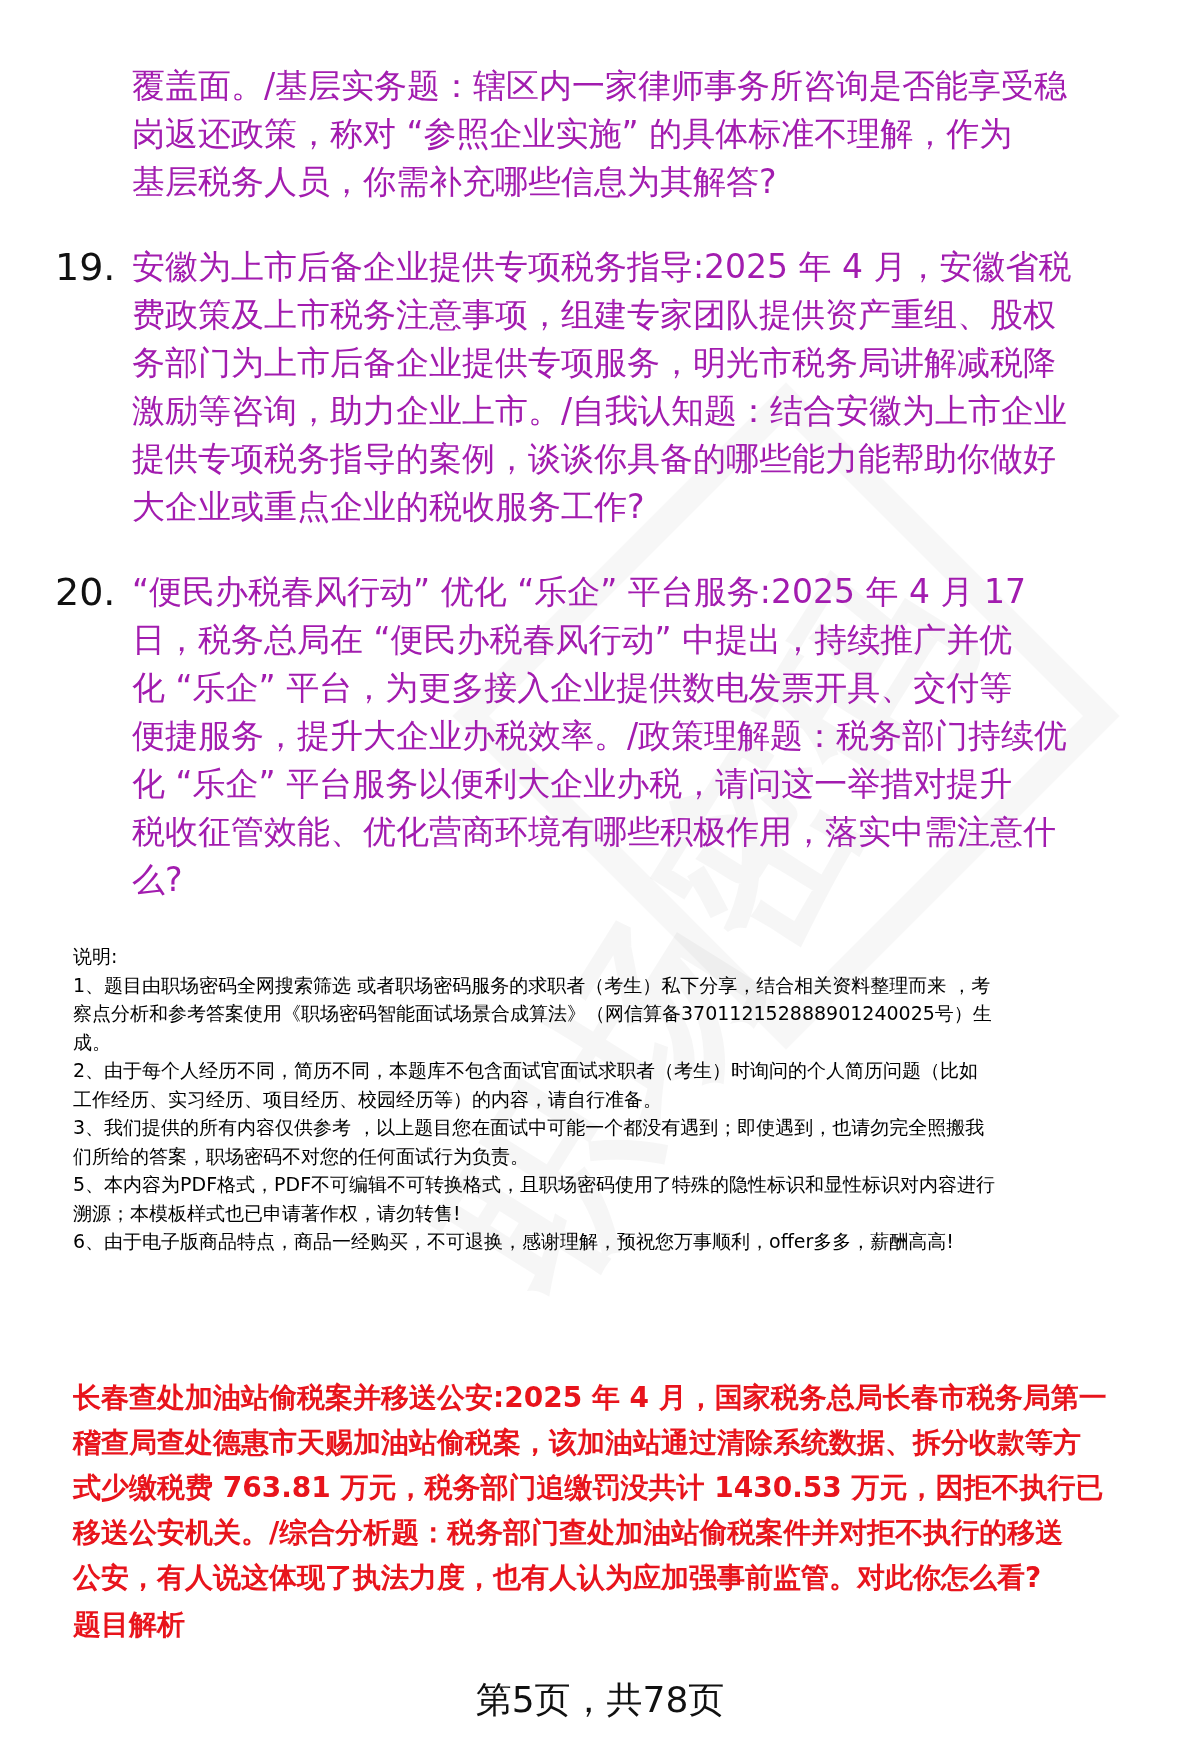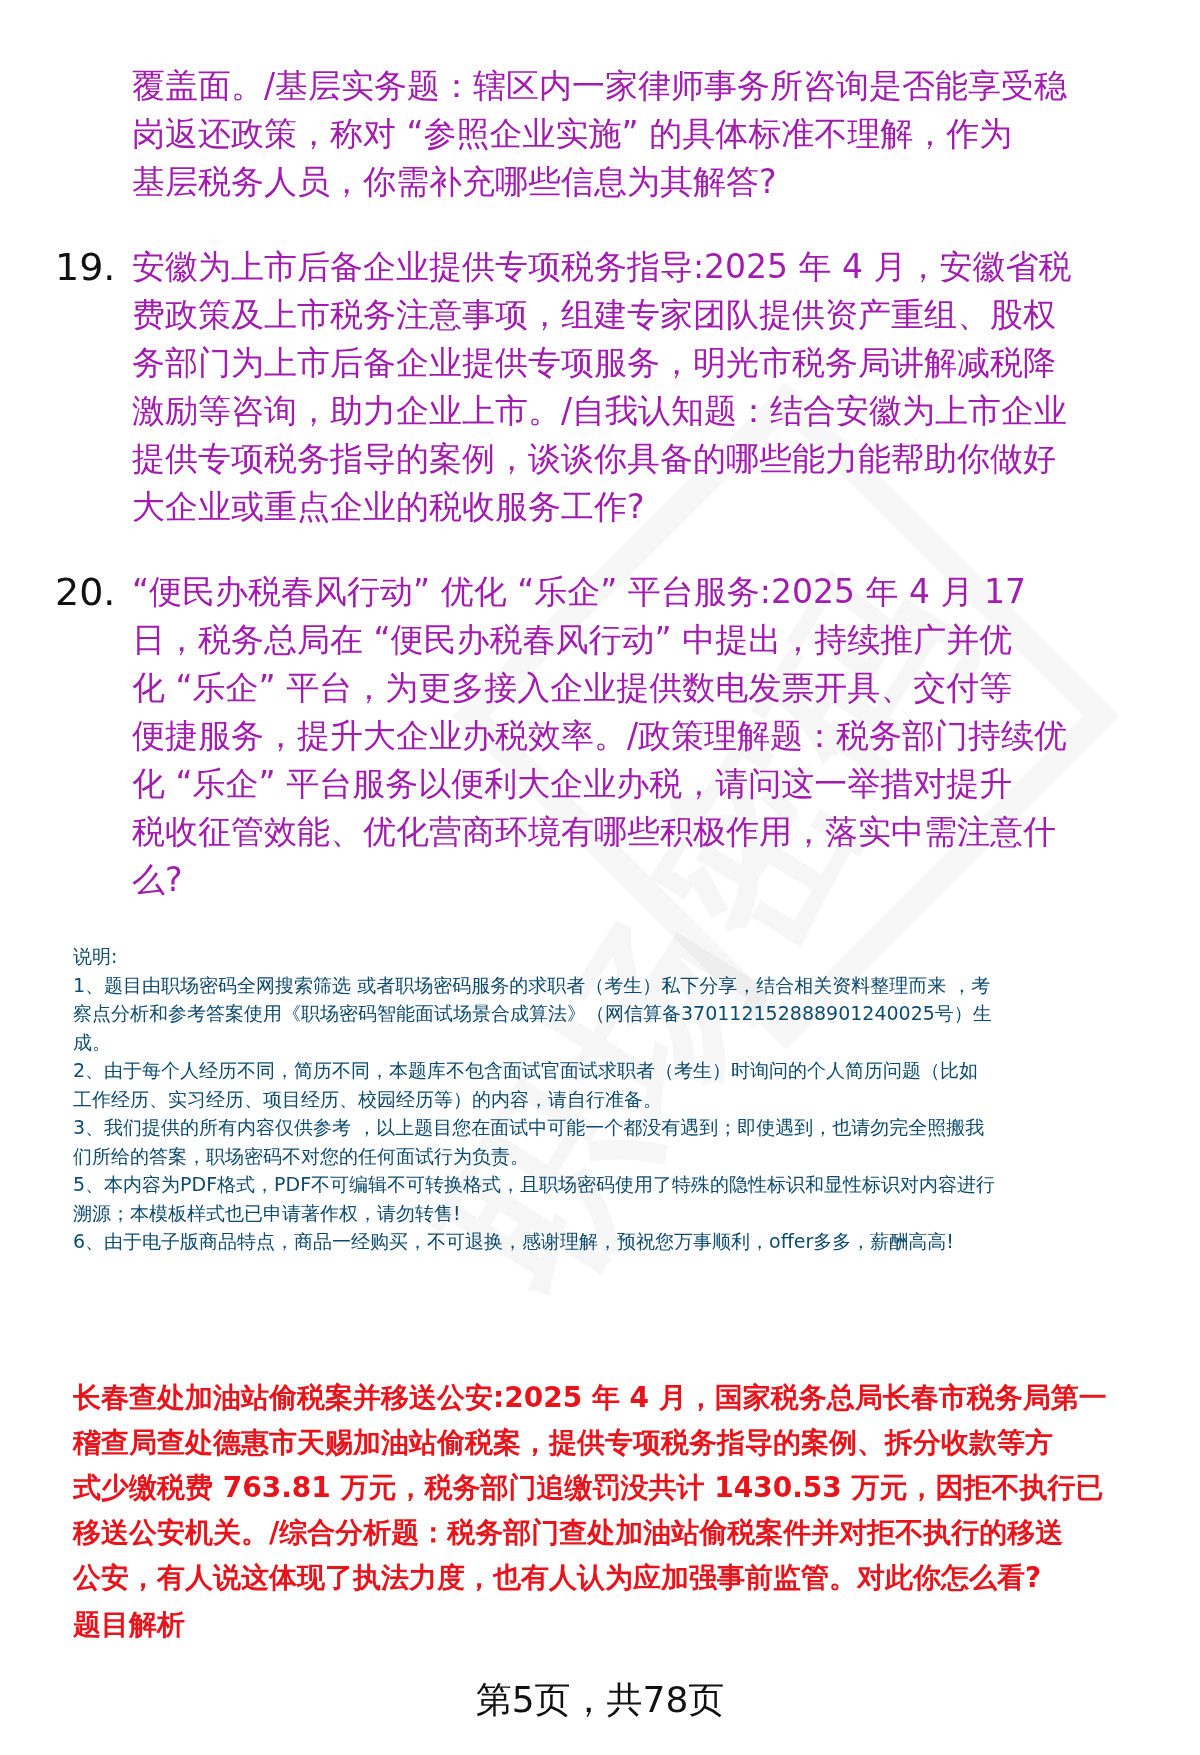--- a/index.html
+++ b/index.html
@@ -73,21 +73,21 @@
       display: block;
       white-space: nowrap;
     }
     .notes {
       position: absolute;
       left: 73px;
       top: 942px;
       width: 1090px;
       font-size: 19px;
       line-height: 28.5px;
-      color: #0c4a6e;
+      color: #000000;
     }
     .notes .line {
       display: block;
       white-space: nowrap;
     }
     .red-block {
       position: absolute;
       left: 73px;
       top: 1375px;
       width: 1100px;
@@ -172,21 +172,21 @@
     <span class="line">工作经历、实习经历、项目经历、校园经历等）的内容，请自行准备。</span>
     <span class="line">3、我们提供的所有内容仅供参考 ，以上题目您在面试中可能一个都没有遇到；即使遇到，也请勿完全照搬我</span>
     <span class="line">们所给的答案，职场密码不对您的任何面试行为负责。</span>
     <span class="line">5、本内容为PDF格式，PDF不可编辑不可转换格式，且职场密码使用了特殊的隐性标识和显性标识对内容进行</span>
     <span class="line">溯源；本模板样式也已申请著作权，请勿转售!</span>
     <span class="line">6、由于电子版商品特点，商品一经购买，不可退换，感谢理解，预祝您万事顺利，offer多多，薪酬高高!</span>
   </div>
 
   <div class="red-block">
     <span class="line">长春查处加油站偷税案并移送公安:2025 年 4 月，国家税务总局长春市税务局第一</span>
-    <span class="line">稽查局查处德惠市天赐加油站偷税案，提供专项税务指导的案例、拆分收款等方</span>
+    <span class="line">稽查局查处德惠市天赐加油站偷税案，该加油站通过清除系统数据、拆分收款等方</span>
     <span class="line">式少缴税费 763.81 万元，税务部门追缴罚没共计 1430.53 万元，因拒不执行已</span>
     <span class="line">移送公安机关。/综合分析题：税务部门查处加油站偷税案件并对拒不执行的移送</span>
     <span class="line">公安，有人说这体现了执法力度，也有人认为应加强事前监管。对此你怎么看?</span>
   </div>
 
   <div class="analysis-title">题目解析</div>
 
   <div class="page-footer">第5页，共78页</div>
 
 </div>

